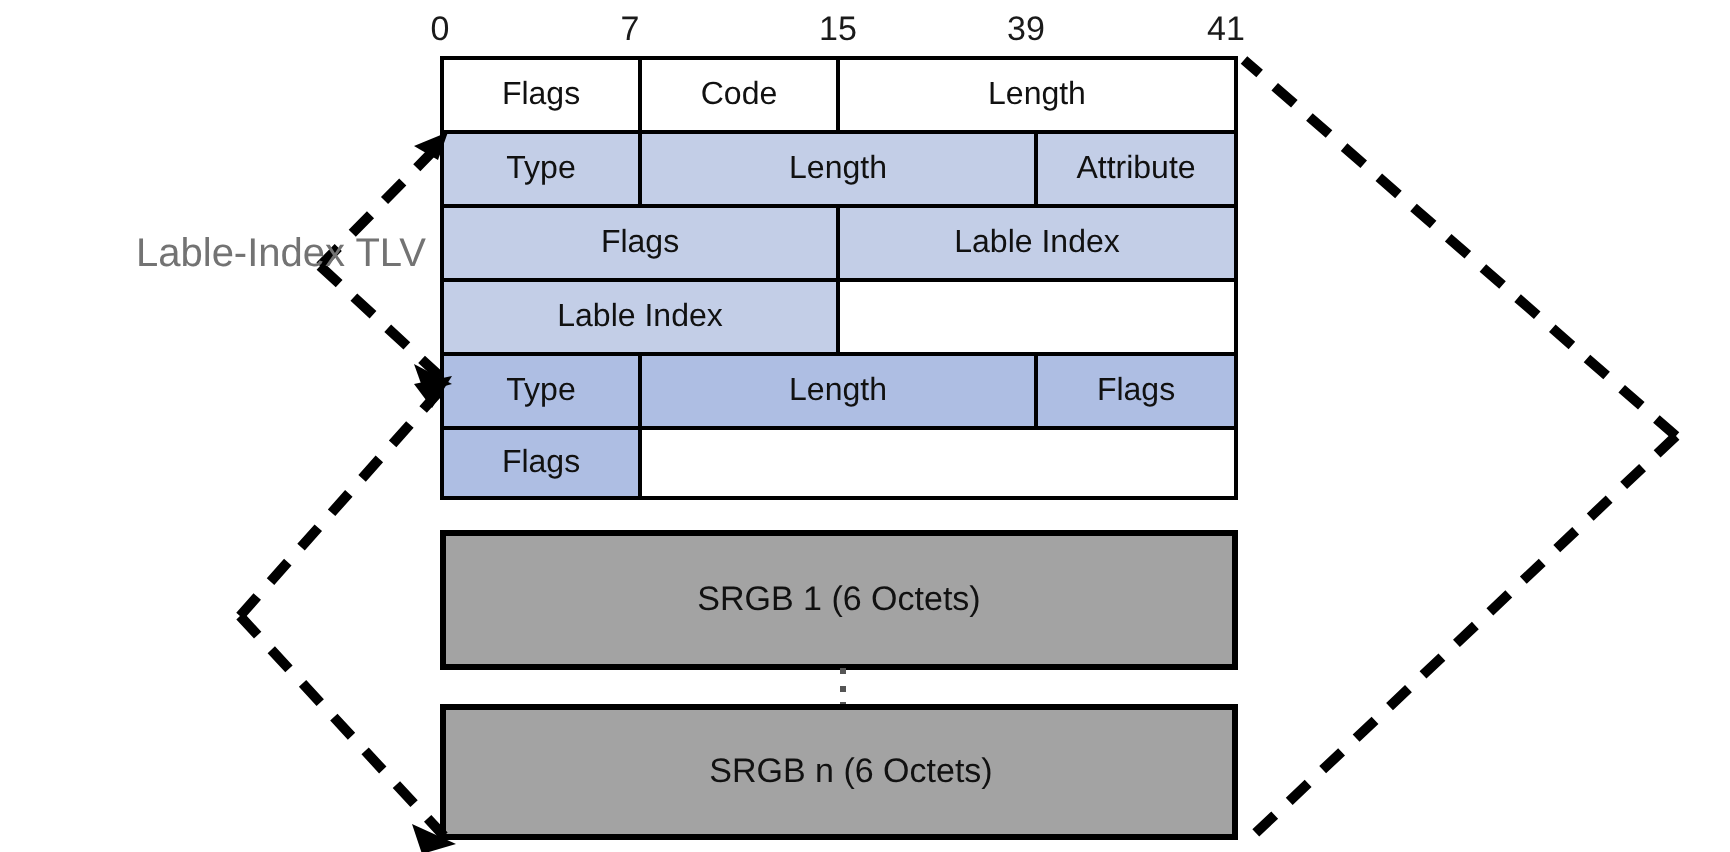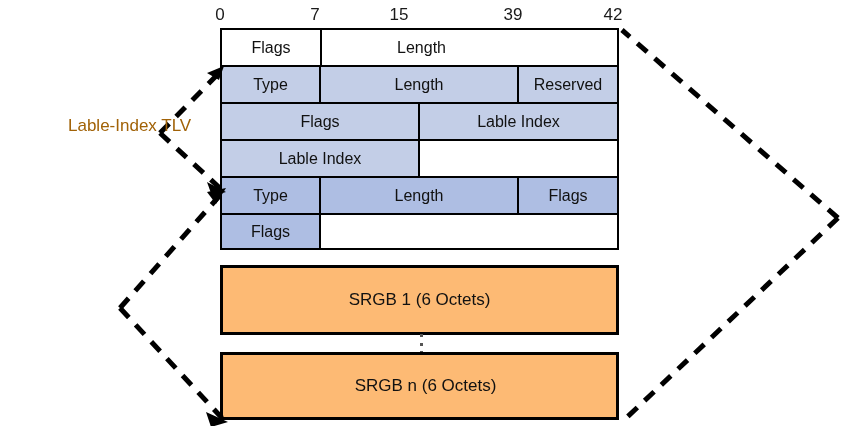--- a/index.html
+++ b/index.html
@@ -64,21 +64,21 @@
   .fill-blue1 { background: #c3cee7; }
   .fill-blue2 { background: #aebee3; }
 
   
   .srgb-block {
     position: absolute;
     left: 220px;
     width: 399px;
     box-sizing: border-box;
     border: 3px solid #000000;
-    background: #fdba74;
+    background: #a3a3a3;
     display: flex;
     align-items: center;
     justify-content: center;
     font-size: 17px;
     color: #111111;
   }
   #srgb1 { top: 265px; height: 70px; }
   #srgbn { top: 352px; height: 68px; padding-left: 12px; }
 
   .vdots {
@@ -95,22 +95,22 @@
   .vdots i {
     display: block;
     width: 3px;
     height: 3px;
     background: #555555;
   }
 
   
   .ann {
     position: absolute;
-    font-size: 17px;
-    color: #a16207;
+    font-size: 20px;
+    color: #737373;
     white-space: nowrap;
   }
   #lbl-label-index { left: 68px; top: 116px; }
   #lbl-originator  { left: 28px;  top: 292px; }
   #lbl-bgp         { left: 638px; top: 212px; }
 
   
   #brackets {
     position: absolute;
     left: 0; top: 0;
@@ -119,36 +119,37 @@
   }
 </style>
 </head>
 <body>
 
 <div id="stage">
 
   <div>
     <div class="scale-label" style="left:205px">0</div>
     <div class="scale-label" style="left:300px">7</div>
-    <div class="scale-label" style="left:384px">15</div>
+    <div class="scale-label" style="left:404px">15</div>
     <div class="scale-label" style="left:498px">39</div>
-    <div class="scale-label" style="left:598px">42</div>
+    <div class="scale-label" style="left:598px">41</div>
   </div>
 
   <div id="packet">
 
     <div class="prow">
       <div class="cell fill-white" style="width:100px">Flags</div>
+      <div class="cell fill-white" style="width:100px">Code</div>
       <div class="cell fill-white" style="width:199px">Length</div>
     </div>
 
     <div class="prow">
       <div class="cell fill-blue1" style="width:100px">Type</div>
       <div class="cell fill-blue1" style="width:200px">Length</div>
-      <div class="cell fill-blue1" style="width:99px">Reserved</div>
+      <div class="cell fill-blue1" style="width:99px">Attribute</div>
     </div>
 
     <div class="prow">
       <div class="cell fill-blue1" style="width:200px">Flags</div>
       <div class="cell fill-blue1" style="width:199px">Lable Index</div>
     </div>
 
     <div class="prow">
       <div class="cell fill-blue1" style="width:200px">Lable Index</div>
       <div class="cell fill-white blank" style="width:199px"></div>

